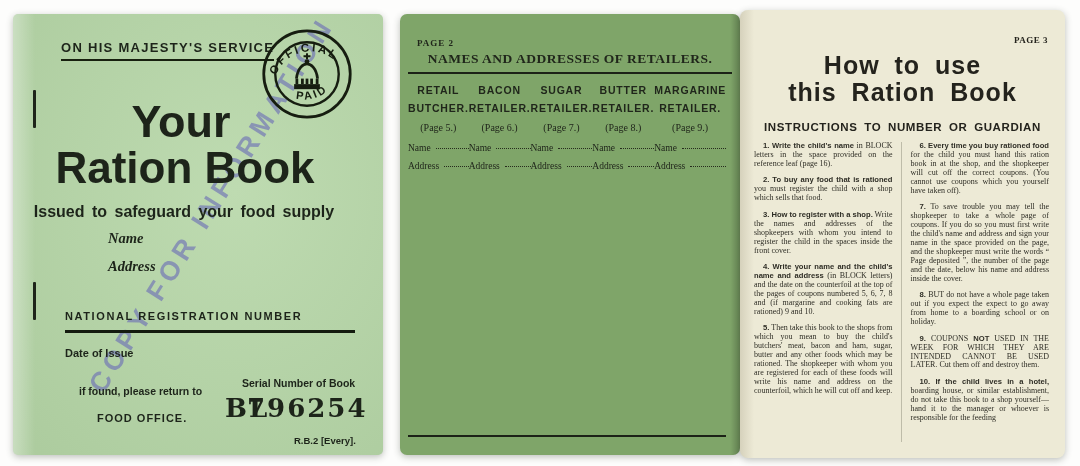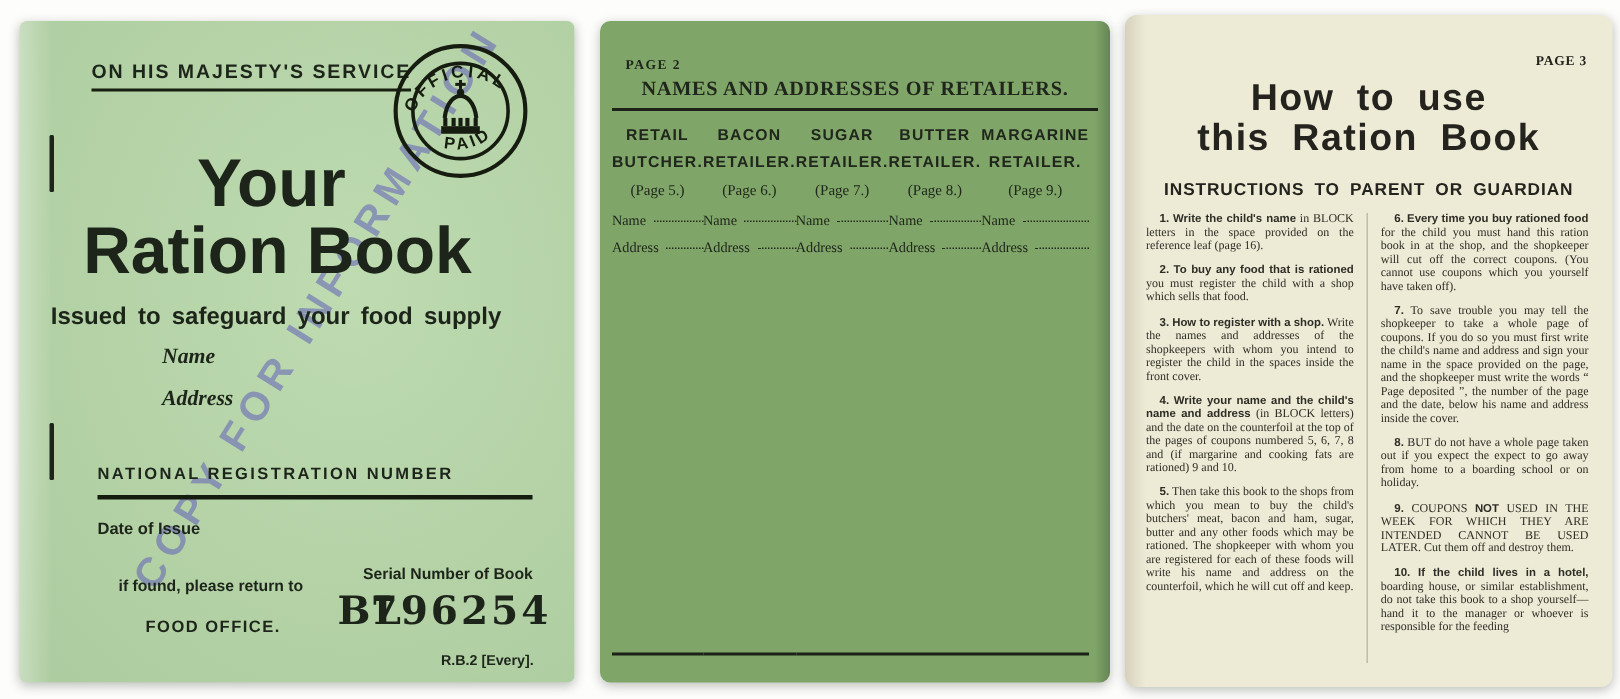--- a/index.html
+++ b/index.html
@@ -55,21 +55,21 @@
   .p2-sec.last{border-bottom:none;}
   .p2-sec-head{text-align:center;line-height:1.15;}
   .p2-sec-head b{font-weight:700;font-size:10.5px;letter-spacing:.8px;}
   .p2-sec-head .ref{font-family:"Liberation Serif",serif;font-size:10px;}
   .frow{display:flex;align-items:baseline;gap:5px;margin-top:8px;
         font-family:"Liberation Serif",serif;font-size:9.5px;}
   .frow .leader{flex:1;border-bottom:1.7px dotted #262c1d;transform:translateY(-2px);}
 
   
   .page3{left:740px;top:10px;width:325px;height:448px;background:#edead6;border-radius:8px;
-         padding:20px 14px 8px;color:#24231d;margin-left:10px;}
+         padding:20px 14px 8px;color:#24231d;}
   .page3::before{content:"";position:absolute;top:0;left:0;bottom:0;width:14px;border-radius:8px 0 0 8px;
          background:linear-gradient(90deg,rgba(90,80,50,.16),rgba(0,0,0,0));}
   .p3-label{position:absolute;right:17px;top:25px;font-family:"Liberation Serif",serif;
             font-weight:700;font-size:9px;letter-spacing:.5px;}
   .p3-title{text-align:center;font-weight:700;font-size:25px;line-height:1.08;
             letter-spacing:1px;word-spacing:7px;margin-top:22px;}
   .p3-sub{text-align:center;font-weight:700;font-size:11.5px;letter-spacing:.6px;
           word-spacing:3px;margin-top:15px;}
   .p3-cols{display:flex;margin-top:9px;height:300px;overflow:hidden;}
   .p3-col{flex:1;font-family:"Liberation Serif",serif;font-size:8px;line-height:1.12;
@@ -233,21 +233,21 @@
       </div>
     </div>
   </section>
 
   <section class="page page3">
     <div class="p3-label">PAGE 3</div>
     <div class="p3-title">
       <div>How to use</div>
       <div>this Ration Book</div>
     </div>
-    <div class="p3-sub">INSTRUCTIONS TO PARENT OR GUARDIAN</div>
+    <div class="p3-sub">INSTRUCTIONS TO NUMBER OR GUARDIAN</div>
 
     <div class="p3-cols">
       <div class="p3-col">
         <p class="inst"><span class="n">1.</span> <span></span><b class="lead">Write the child's name</b><span> in BLOCK letters in the space provided on the reference leaf (page 16).</span></p>
         <p class="inst"><span class="n">2.</span> <span></span><b class="lead">To buy any food that is rationed</b><span> you must register the child with a shop which sells that food.</span></p>
         <p class="inst"><span class="n">3.</span> <span></span><b class="lead">How to register with a shop.</b><span> Write the names and addresses of the shopkeepers with whom you intend to register the child in the spaces inside the front cover.</span></p>
         <p class="inst"><span class="n">4.</span> <span></span><b class="lead">Write your name and the child's name and address</b><span> (in BLOCK letters) and the date on the counterfoil at the top of the pages of coupons numbered 5, 6, 7, 8 and (if margarine and cooking fats are rationed) 9 and 10.</span></p>
         <p class="inst"><span class="n">5.</span> <span></span><b class="lead"></b><span>Then take this book to the shops from which you mean to buy the child's butchers' meat, bacon and ham, sugar, butter and any other foods which may be rationed. The shopkeeper with whom you are registered for each of these foods will write his name and address on the counterfoil, which he will cut off and keep.</span></p>
       </div>
       <div class="p3-col right">

